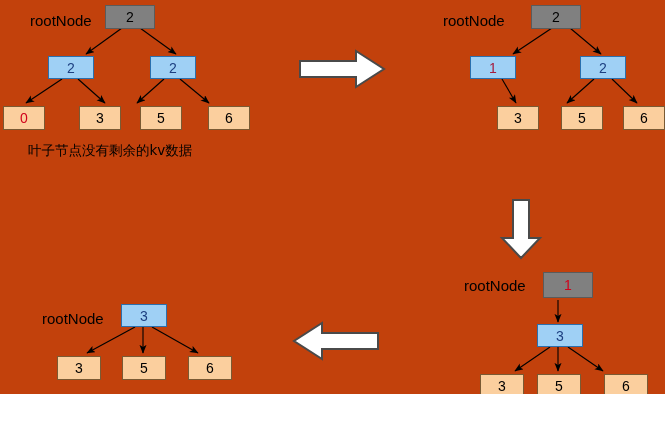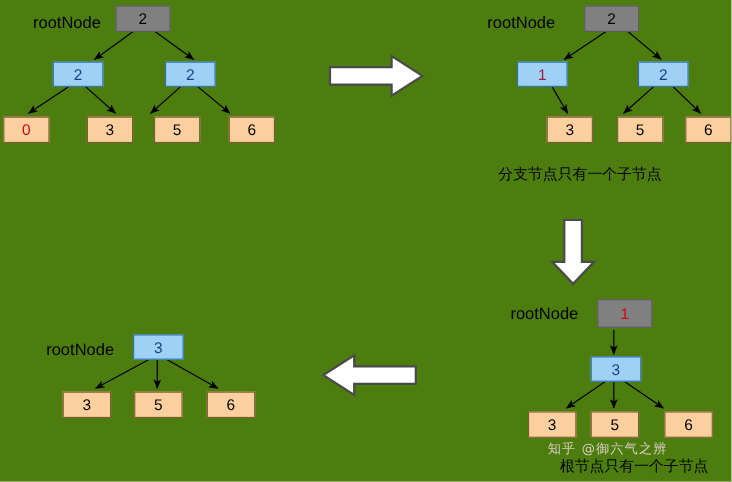--- a/index.html
+++ b/index.html
@@ -3,22 +3,22 @@
 <meta charset="utf-8">
 <style>
   html, body {
     margin: 0;
     padding: 0;
     background: #ffffff;
   }
   #canvas {
     position: relative;
     width: 665px;
-    height: 438px;
-    background: #4d7c0f;
+    height: 394px;
+    background: #c2410c;
     overflow: hidden;
     font-family: "Liberation Sans", "DejaVu Sans", sans-serif;
   }
   svg.edges {
     position: absolute;
     left: 0;
     top: 0;
     width: 665px;
     height: 438px;
     pointer-events: none;
@@ -141,20 +141,21 @@
   <div class="node leaf" style="left:79px; top:106px; width:42px; height:24px;">
     <span class="v-black">3</span>
   </div>
   <div class="node leaf" style="left:140px; top:106px; width:42px; height:24px;">
     <span class="v-black">5</span>
   </div>
   <div class="node leaf" style="left:208px; top:106px; width:42px; height:24px;">
     <span class="v-black">6</span>
   </div>
 
+  <div class="caption" style="left:28px; top:142px;">叶子节点没有剩余的kv数据</div>
 
   <div class="root-label" style="left:443px; top:12px;">rootNode</div>
 
   <div class="node root" style="left:531px; top:5px; width:50px; height:24px;">
     <span class="v-black">2</span>
   </div>
 
   <div class="node branch" style="left:470px; top:56px; width:46px; height:23px;">
     <span class="v-crimson">1</span>
   </div>
@@ -165,21 +166,20 @@
   <div class="node leaf" style="left:497px; top:106px; width:42px; height:24px;">
     <span class="v-black">3</span>
   </div>
   <div class="node leaf" style="left:561px; top:106px; width:42px; height:24px;">
     <span class="v-black">5</span>
   </div>
   <div class="node leaf" style="left:623px; top:106px; width:42px; height:24px;">
     <span class="v-black">6</span>
   </div>
 
-  <div class="caption" style="left:453px; top:150px;">分支节点只有一个子节点</div>
 
   <div class="root-label" style="left:464px; top:277px;">rootNode</div>
 
   <div class="node root" style="left:543px; top:272px; width:50px; height:26px;">
     <span class="v-red">1</span>
   </div>
 
   <div class="node branch" style="left:537px; top:324px; width:46px; height:23px;">
     <span class="v-navy">3</span>
   </div>

